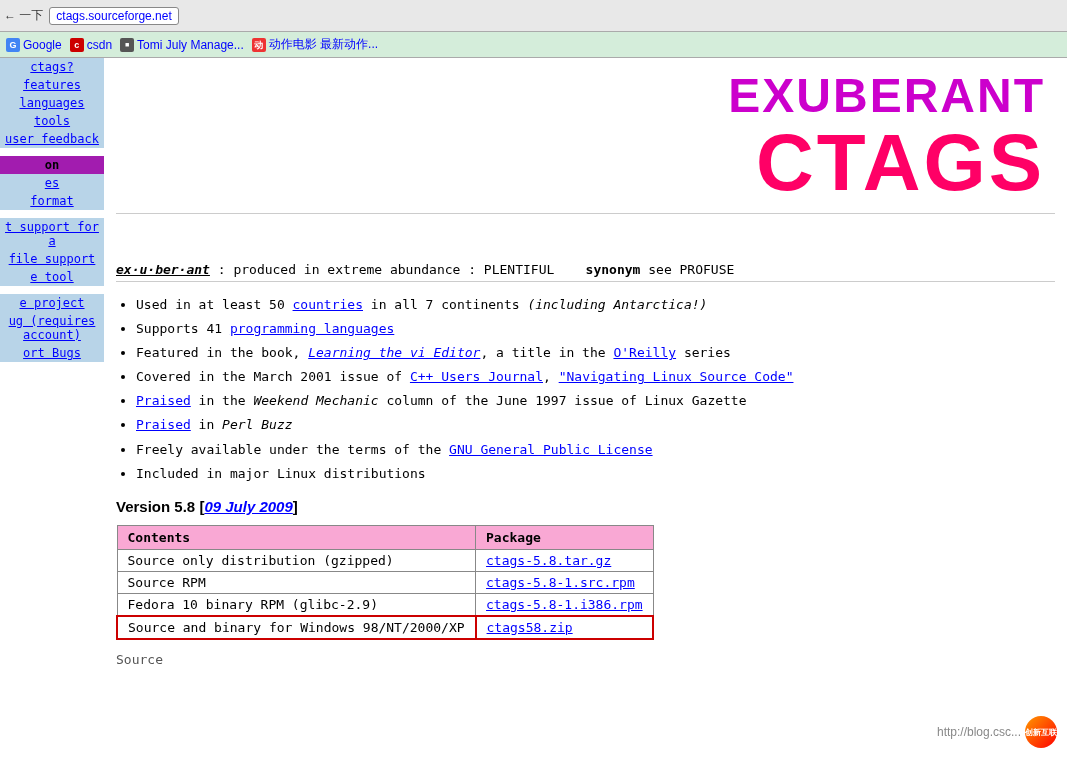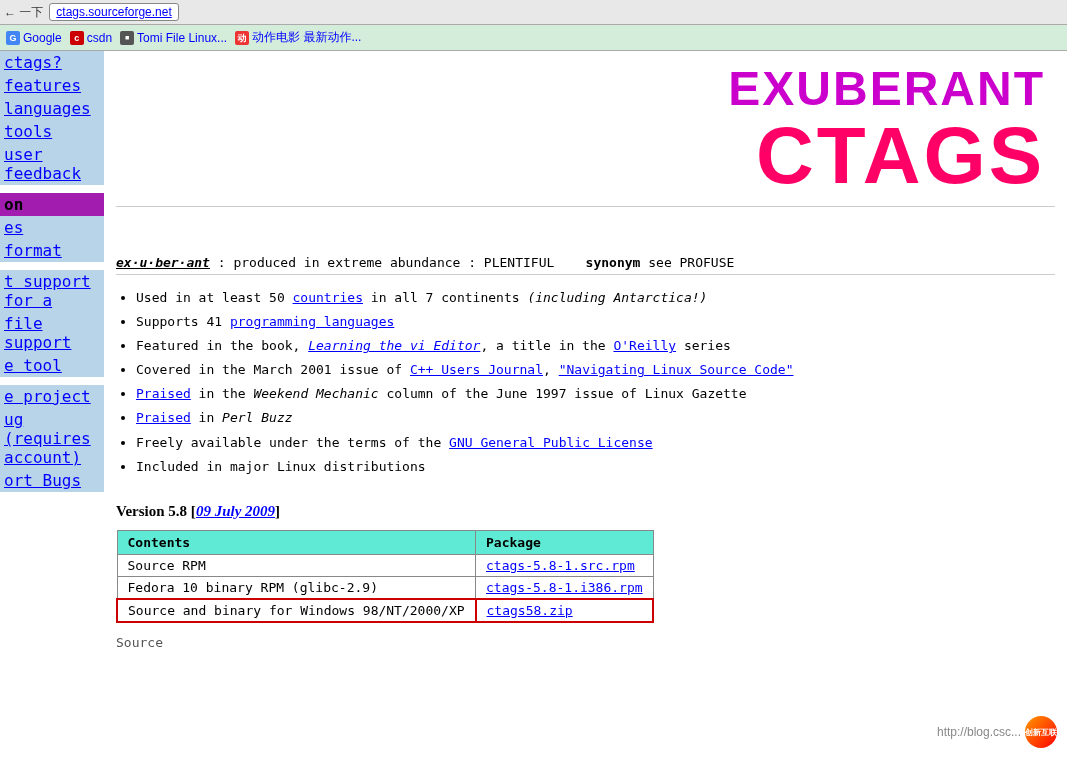--- a/index.html
+++ b/index.html
@@ -6,30 +6,29 @@
     body { font-family: monospace, 'Courier New', serif; font-size: 13px; background: #fff; width: 1067px; overflow-x: hidden; }
 
     
     .browser-bar {
       background: #e8e8e8;
       border-bottom: 1px solid #aaa;
       padding: 2px 4px;
       display: flex;
       align-items: center;
       gap: 6px;
-      height: 25px;
+      height: 32px;
     }
     .address-bar {
       background: #fff;
       border: 1px solid #888;
       border-radius: 3px;
       padding: 1px 6px;
       font-size: 12px;
       color: #00f;
-      text-decoration: underline;
       font-family: sans-serif;
     }
     .bookmarks-bar {
       background: #d4edda;
       border-bottom: 1px solid #aaa;
       padding: 2px 6px;
       display: flex;
       align-items: center;
       gap: 8px;
       height: 26px;
@@ -79,25 +78,26 @@
     }
     .sidebar-section-header {
       background: #7ab0d0;
       padding: 3px 4px;
       font-size: 12px;
       font-weight: bold;
       color: #000;
     }
     .sidebar-item {
       padding: 2px 4px;
-      font-size: 16px;
+      font-size: 12px;
       color: #00f;
       text-decoration: underline;
       cursor: pointer;
       display: block;
+      text-align: center;
     }
     .sidebar-item.active {
       background: #a21caf;
       color: #000;
       text-decoration: none;
       font-weight: bold;
     }
     .sidebar-gap { height: 8px; background: #fff; }
 
     
@@ -157,38 +157,38 @@
     .link {
       color: #00f;
       text-decoration: underline;
       cursor: pointer;
     }
     .italic { font-style: italic; }
 
     .version-header {
       font-size: 15px;
       font-weight: bold;
-      font-family: Liberation Serif, serif;
-      margin: 25px 0 10px 0;
+      font-family: Liberation Sans, sans-serif;
+      margin: 13px 0 10px 0;
     }
     .version-date {
       color: #00f;
       text-decoration: underline;
       font-style: italic;
     }
 
     
     .download-table {
       border-collapse: collapse;
       font-family: monospace;
       font-size: 13px;
       margin-bottom: 12px;
     }
     .download-table th {
-      background: #5eead4;
+      background: #f9a8d4;
       border: 1px solid #888;
       padding: 4px 10px;
       text-align: left;
       font-weight: bold;
     }
     .download-table td {
       border: 1px solid #888;
       padding: 3px 10px;
       background: #fff;
     }
@@ -232,21 +232,21 @@
   <a class="bm-item">
     <span class="bm-icon google">G</span>
     <span>Google</span>
   </a>
   <a class="bm-item">
     <span class="bm-icon csdn">c</span>
     <span>csdn</span>
   </a>
   <a class="bm-item">
     <span class="bm-icon tomi">■</span>
-    <span>Tomi File Linux...</span>
+    <span>Tomi July Manage...</span>
   </a>
   <a class="bm-item">
     <span class="bm-icon dz">动</span>
     <span>动作电影 最新动作...</span>
   </a>
 </div>
 
 <div class="page-container">
 
   <div class="sidebar">
@@ -325,20 +325,24 @@
 
     <table class="download-table">
       <thead>
         <tr>
           <th>Contents</th>
           <th>Package</th>
         </tr>
       </thead>
       <tbody>
         <tr>
+          <td>Source only distribution (gzipped)</td>
+          <td><a class="link">ctags-5.8.tar.gz</a></td>
+        </tr>
+        <tr>
           <td>Source RPM</td>
           <td><a class="link">ctags-5.8-1.src.rpm</a></td>
         </tr>
         <tr>
           <td>Fedora 10 binary RPM (glibc-2.9)</td>
           <td><a class="link">ctags-5.8-1.i386.rpm</a></td>
         </tr>
         <tr class="highlighted">
           <td>Source and binary for Windows 98/NT/2000/XP</td>
           <td><a class="link">ctags58.zip</a></td>

